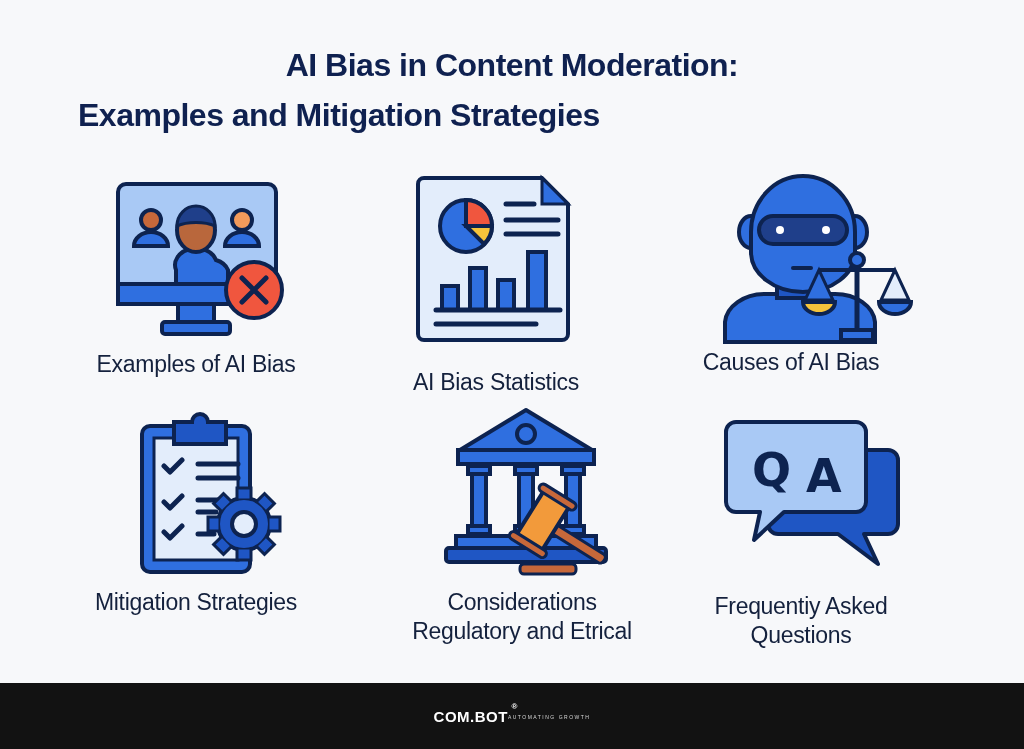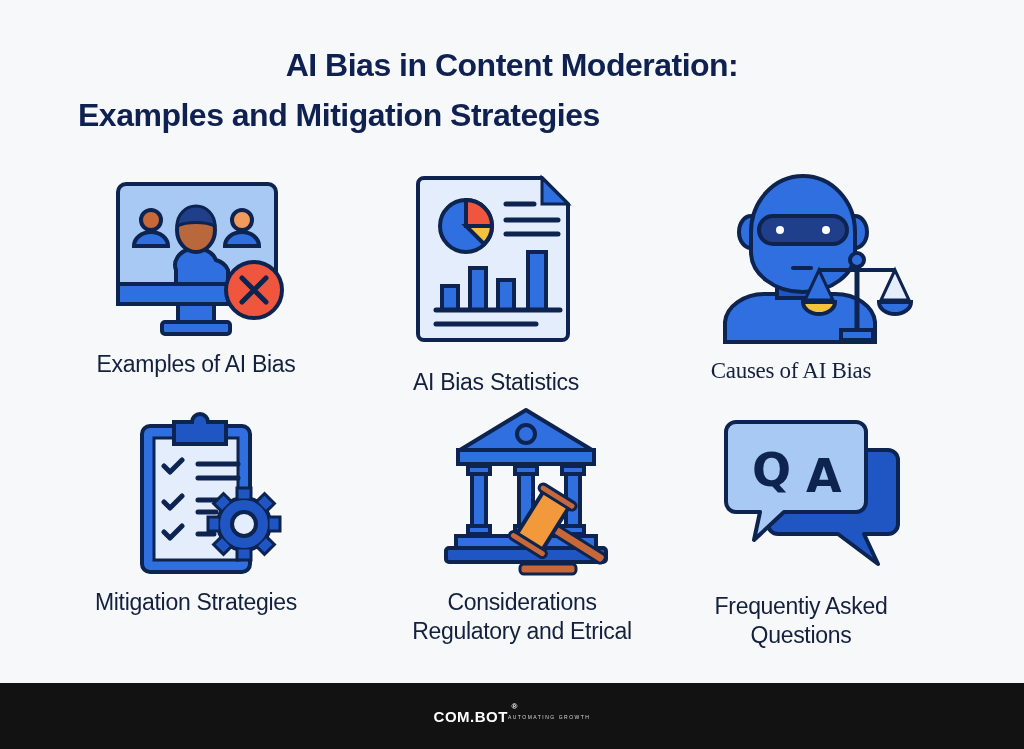--- a/index.html
+++ b/index.html
@@ -88,21 +88,21 @@
     <path d="M86 96 h18" stroke="#0d2350" stroke-width="4" stroke-linecap="round"></path>
     <path d="M150 88 v72" stroke="#0d2350" stroke-width="5"></path>
     <circle cx="150" cy="88" r="7" fill="#2f6fe0" stroke="#0d2350" stroke-width="4"></circle>
     <path d="M112 98 h76" stroke="#0d2350" stroke-width="4"></path>
     <rect x="134" y="158" width="32" height="10" fill="#2f6fe0" stroke="#0d2350" stroke-width="4"></rect>
     <path d="M112 98 l-14 30 h28 z" fill="#2f6fe0" stroke="#0d2350" stroke-width="3"></path>
     <path d="M96 130 h32 a16 12 0 0 1 -32 0z" fill="#f5c33b" stroke="#0d2350" stroke-width="4"></path>
     <path d="M188 98 l-14 30 h28 z" fill="#e3edfb" stroke="#0d2350" stroke-width="3"></path>
     <path d="M172 130 h32 a16 12 0 0 1 -32 0z" fill="#2f6fe0" stroke="#0d2350" stroke-width="4"></path>
   </svg>
-  <div class="label" style="margin-top:12px; margin-left:-42px;font-family:Liberation Serif, serif;">Causes of AI Bias</div>
+  <div class="label" style="margin-top:4px; margin-left:-42px;">Causes of AI Bias</div>
 </div>
 
 <div class="card" style="left:56px; top:404px;">
   <svg width="160" height="172" viewBox="0 0 160 172">
     <rect x="16" y="22" width="108" height="146" rx="8" fill="#2f6fe0" stroke="#0d2350" stroke-width="4"></rect>
     <rect x="28" y="34" width="84" height="122" fill="#e3edfb" stroke="#0d2350" stroke-width="3"></rect>
     <path d="M48 22 v-4 h18 a8 8 0 0 1 16 0 h18 v22 h-52 z" fill="#1f56c4" stroke="#0d2350" stroke-width="4"></path>
     <path d="M38 62 l6 6 l12 -12 M38 98 l6 6 l12 -12 M38 128 l6 6 l12 -12" fill="none" stroke="#0d2350" stroke-width="5" stroke-linecap="round" stroke-linejoin="round"></path>
     <path d="M72 60 h40 M72 74 h40 M72 96 h26 M72 108 h18 M72 130 h16" stroke="#0d2350" stroke-width="5" stroke-linecap="round"></path>
     <g transform="translate(118,120)">

